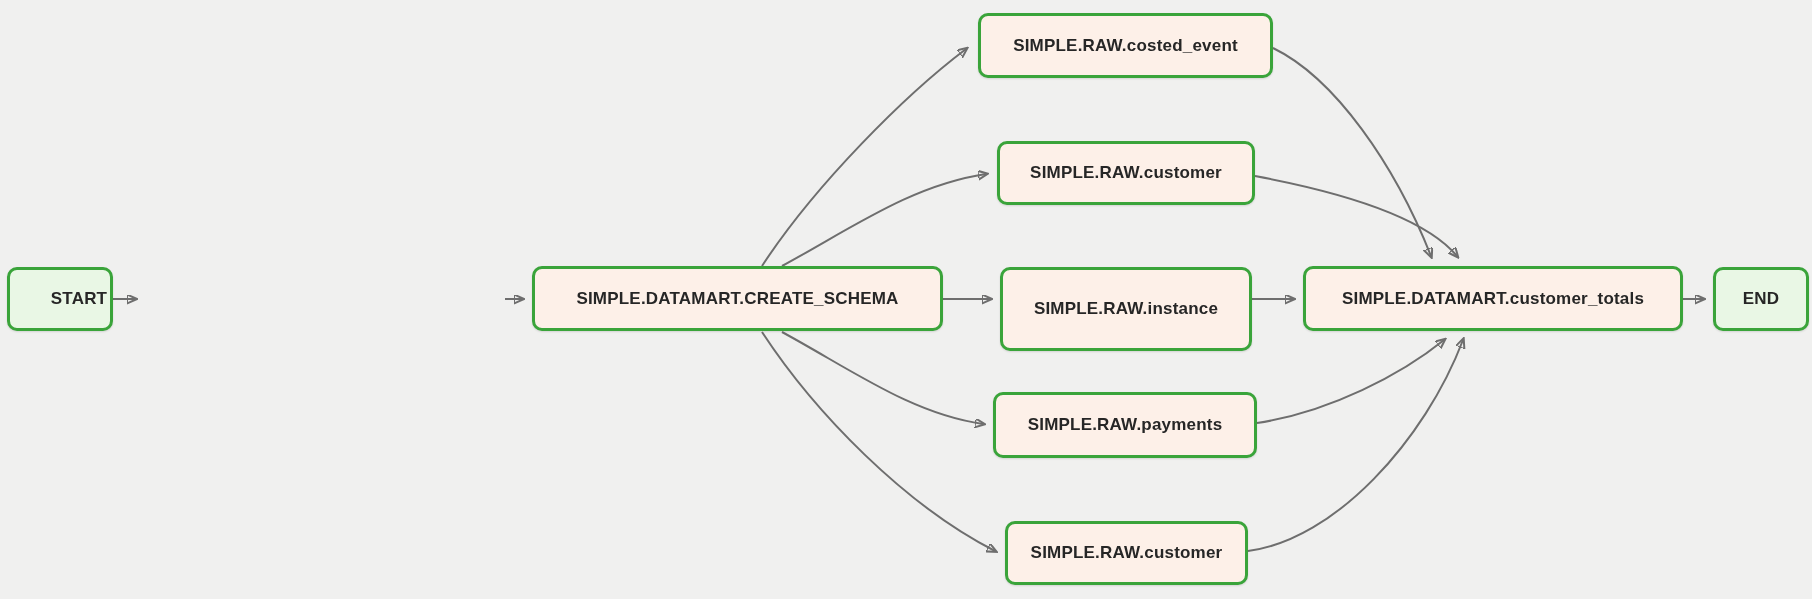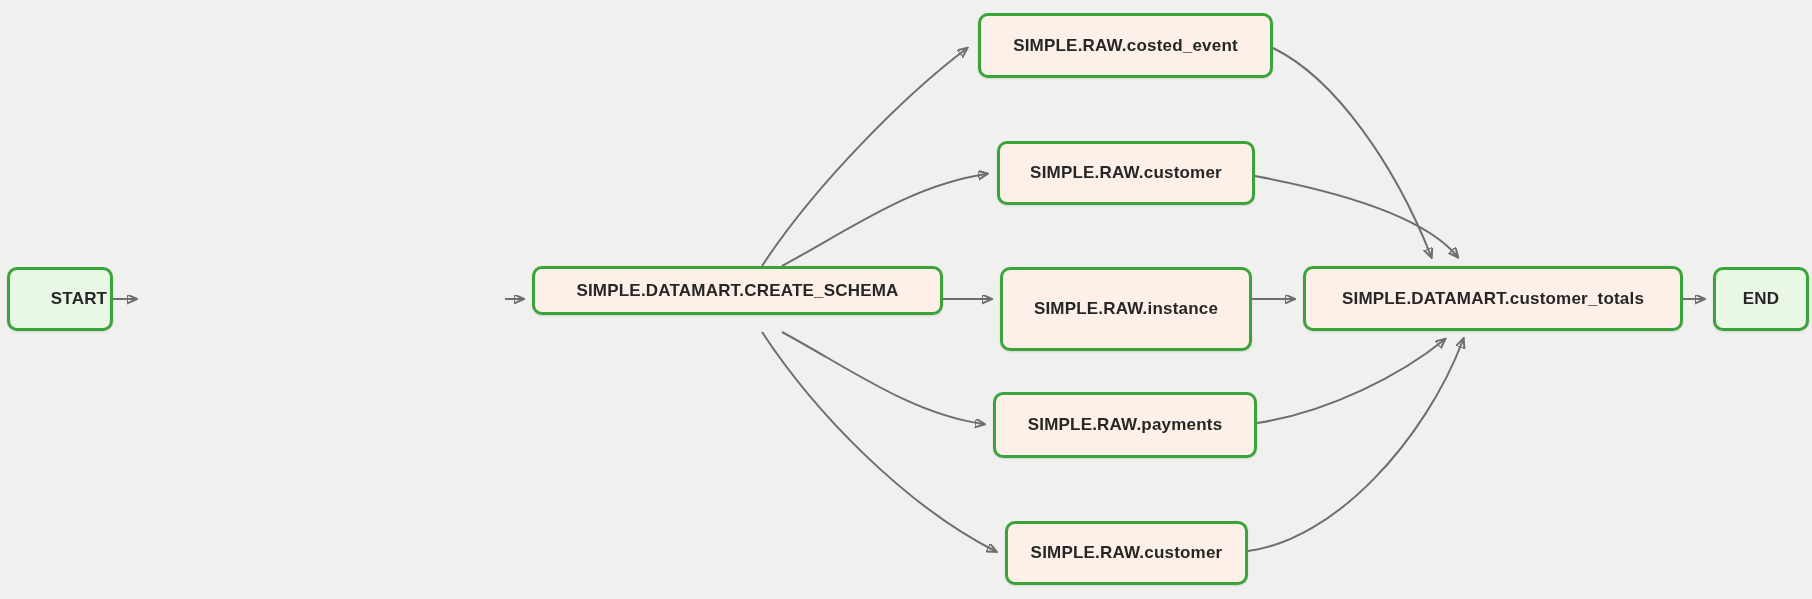--- a/index.html
+++ b/index.html
@@ -41,21 +41,21 @@
     letter-spacing: 0.2px;
     box-shadow: 0 1px 2px rgba(0,0,0,0.12);
     cursor: pointer;
     white-space: nowrap;
   }
   .task { background: #fdf0e8; }
   .terminal { background: #e9f7e5; }
 
   .n-start    { left: 7px;    top: 267px; width: 106px; height: 64px; padding-left: 38px; }
   .n-raw-cs   { left: 145px;  top: 266px; width: 360px; height: 65px; }
-  .n-dm-cs    { left: 532px;  top: 266px; width: 411px; height: 49px; }
+  .n-dm-cs    { left: 532px;  top: 266px; width: 411px; height: 65px; }
   .n-costed   { left: 978px;  top: 13px;  width: 295px; height: 65px; }
   .n-customer { left: 997px;  top: 141px; width: 258px; height: 64px; }
   .n-instance { left: 1000px; top: 267px; width: 252px; height: 84px; }
   .n-payments { left: 993px;  top: 392px; width: 264px; height: 66px; text-align: center; }
   .n-product  { left: 1005px; top: 521px; width: 243px; height: 64px; }
   .n-totals   { left: 1303px; top: 266px; width: 380px; height: 65px; }
   .n-end      { left: 1713px; top: 267px; width: 96px;  height: 64px; }
 </style>
 </head>
 <body>

